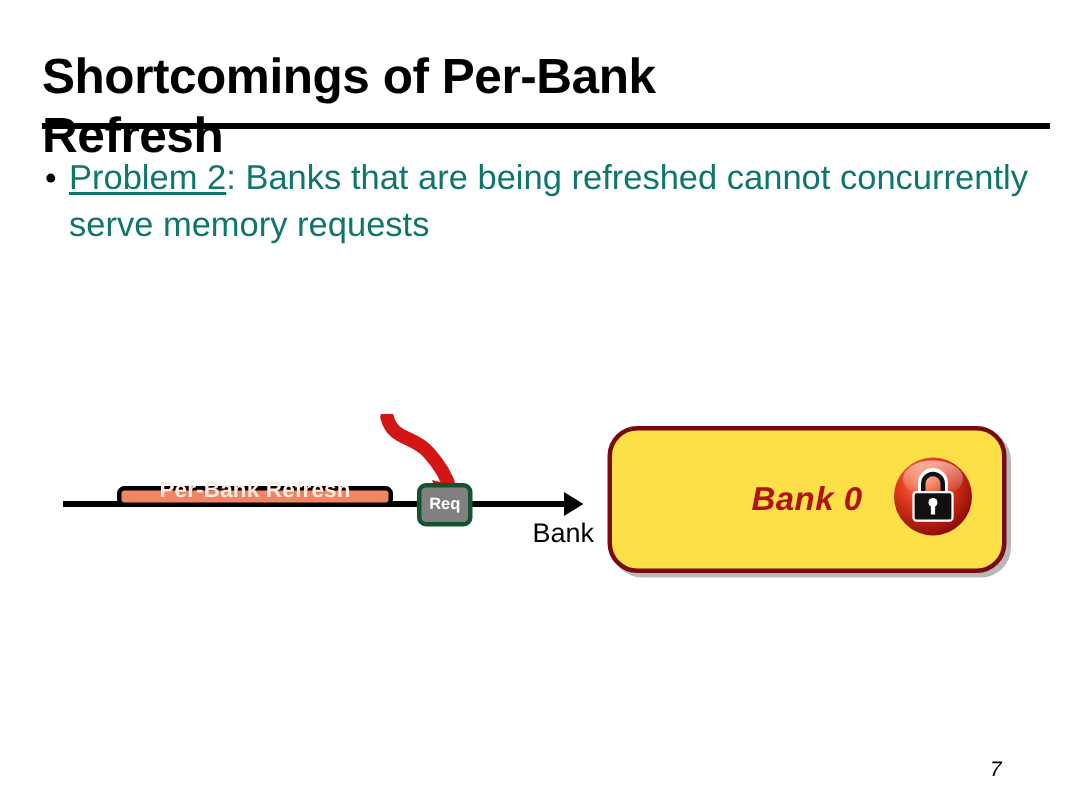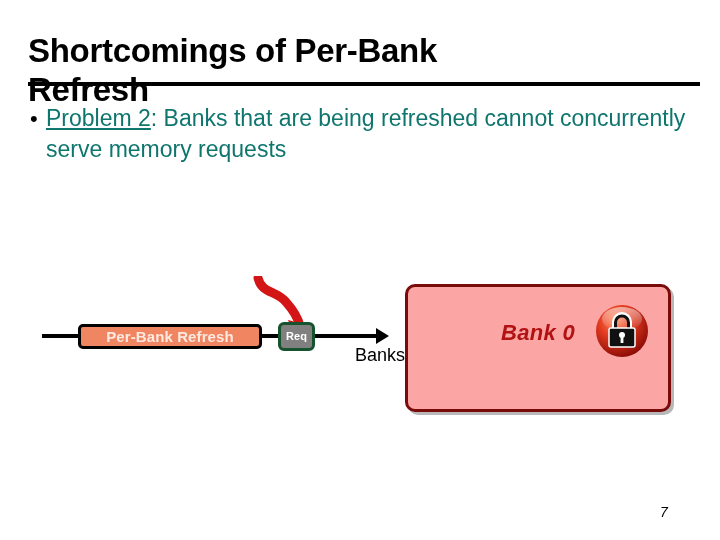--- a/index.html
+++ b/index.html
@@ -127,27 +127,27 @@
     top: 105px;
     font-size: 18px;
     color: #000000;
   }
 
   .refresh-block {
     position: absolute;
     left: 78px;
     top: 84px;
     width: 184px;
-    height: 25px;
+    height: 14px;
     background: #f08562;
     border: 3px solid #000000;
     border-radius: 5px;
     box-sizing: border-box;
     display: flex;
-    align-items: center;
+    align-items: flex-end;
     justify-content: center;
   }
   .refresh-block-label {
     font-size: 15px;
     font-weight: bold;
     color: #ffe9e0;
     white-space: nowrap;
     letter-spacing: 0.1px;
   }
 
@@ -173,24 +173,24 @@
     white-space: nowrap;
     line-height: 1;
   }
 
   
   .bank-box {
     position: absolute;
     left: 405px;
     top: 44px;
     width: 266px;
-    height: 128px;
-    background: #fca5a5;
+    height: 98px;
+    background: #fde047;
     border: 3px solid #7a0b0b;
-    border-radius: 10px;
+    border-radius: 20px;
     box-sizing: border-box;
     box-shadow: 3px 3px 0 rgba(0,0,0,0.28);
   }
   .bank-label {
     position: absolute;
     left: 0;
     right: 0;
     top: 33px;
     text-align: center;
     font-size: 22px;
@@ -235,21 +235,21 @@
   <div class="diagram">
 
 
     <svg class="curve-arrow" viewBox="0 0 70 64">
       <path d="M 6 2 C 10 18, 24 14, 34 26 C 42 35, 46 42, 48 50" stroke="#d41515" stroke-width="9" fill="none" stroke-linecap="round"></path>
       <path d="M 36 44 L 60 50 L 44 64 Z" fill="#d41515"></path>
     </svg>
 
     <div class="timeline-axis"></div>
     <div class="timeline-head"></div>
-    <div class="time-label">Banks</div>
+    <div class="time-label">Bank</div>
 
     <div class="refresh-block">
       <span class="refresh-block-label">Per-Bank Refresh</span>
     </div>
 
     <div class="req-block">
       <span class="req-block-label">Req</span>
     </div>
 
     <div class="bank-box">

